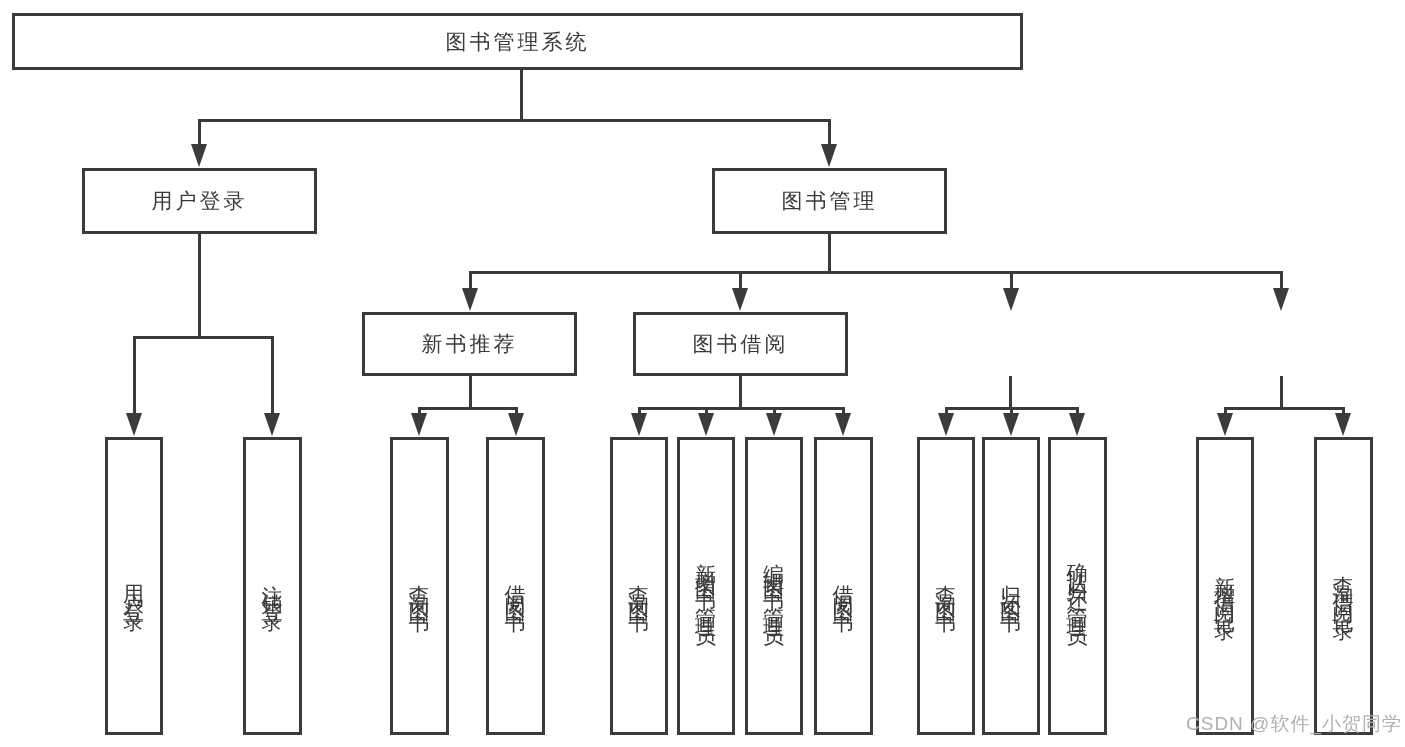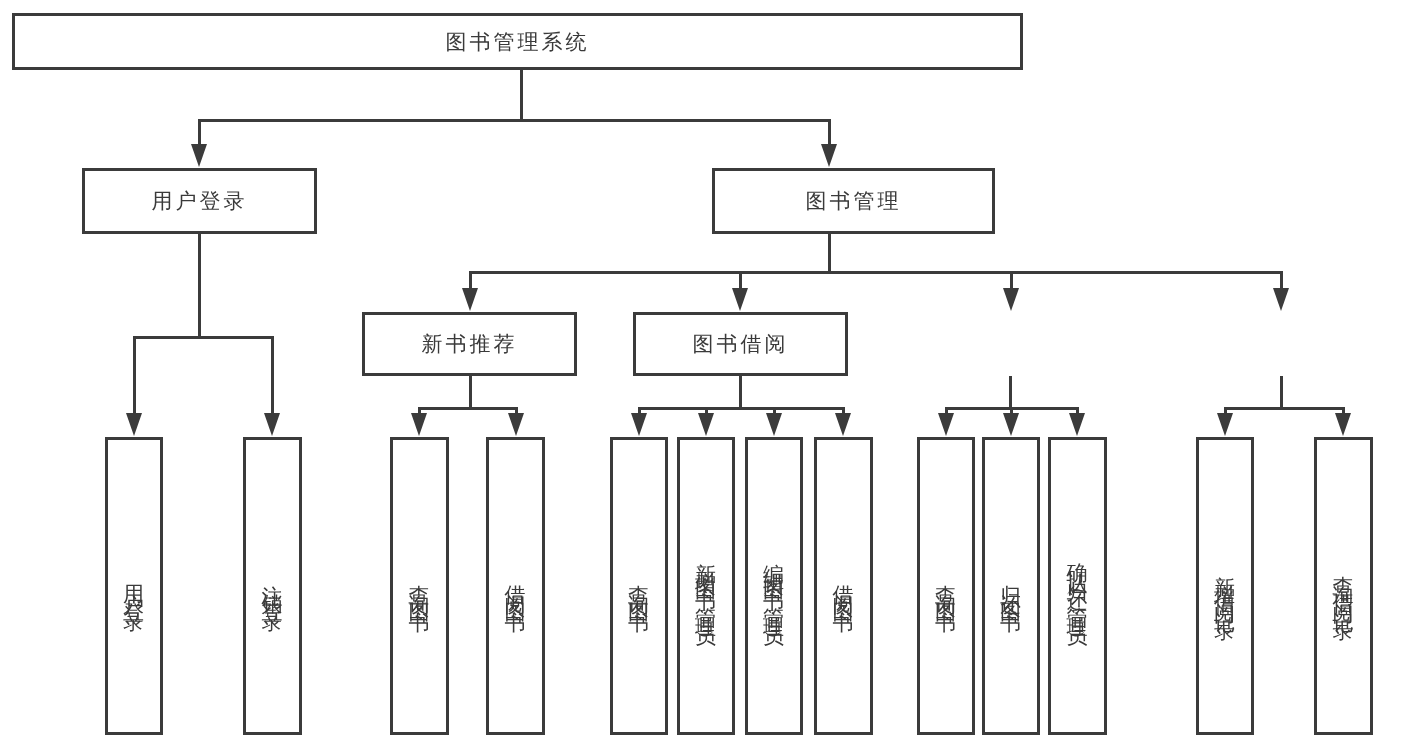--- a/index.html
+++ b/index.html
@@ -39,21 +39,21 @@
 
 <div class="canvas">
 
   <div class="box h" style="left:12px;top:13px;width:1011px;height:57px">
     <span>图书管理系统</span>
   </div>
 
   <div class="box h" style="left:82px;top:168px;width:235px;height:66px">
     <span>用户登录</span>
   </div>
-  <div class="box h" style="left:712px;top:168px;width:283px;height:66px">
+  <div class="box h" style="left:712px;top:168px;width:235px;height:66px">
     <span>图书管理</span>
   </div>
 
   <div class="box h" style="left:362px;top:312px;width:215px;height:64px">
     <span>新书推荐</span>
   </div>
   <div class="box h" style="left:633px;top:312px;width:215px;height:64px">
     <span>图书借阅</span>
   </div>
 
@@ -153,14 +153,15 @@
   <div class="ln" style="left:1075.5px;top:410px;width:3px;height:5px"></div>
   <div class="ah" style="left:1069px;top:413px"></div>
 
   <div class="ln" style="left:1279.5px;top:376px;width:3px;height:33px"></div>
   <div class="ln" style="left:1223.5px;top:407px;width:121px;height:3px"></div>
   <div class="ln" style="left:1223.5px;top:410px;width:3px;height:5px"></div>
   <div class="ah" style="left:1217px;top:413px"></div>
   <div class="ln" style="left:1341.5px;top:410px;width:3px;height:5px"></div>
   <div class="ah" style="left:1335px;top:413px"></div>
 
+  <div class="wm">CSDN @软件_小贺同学</div>
 
 </div>
 
 </body></html>

